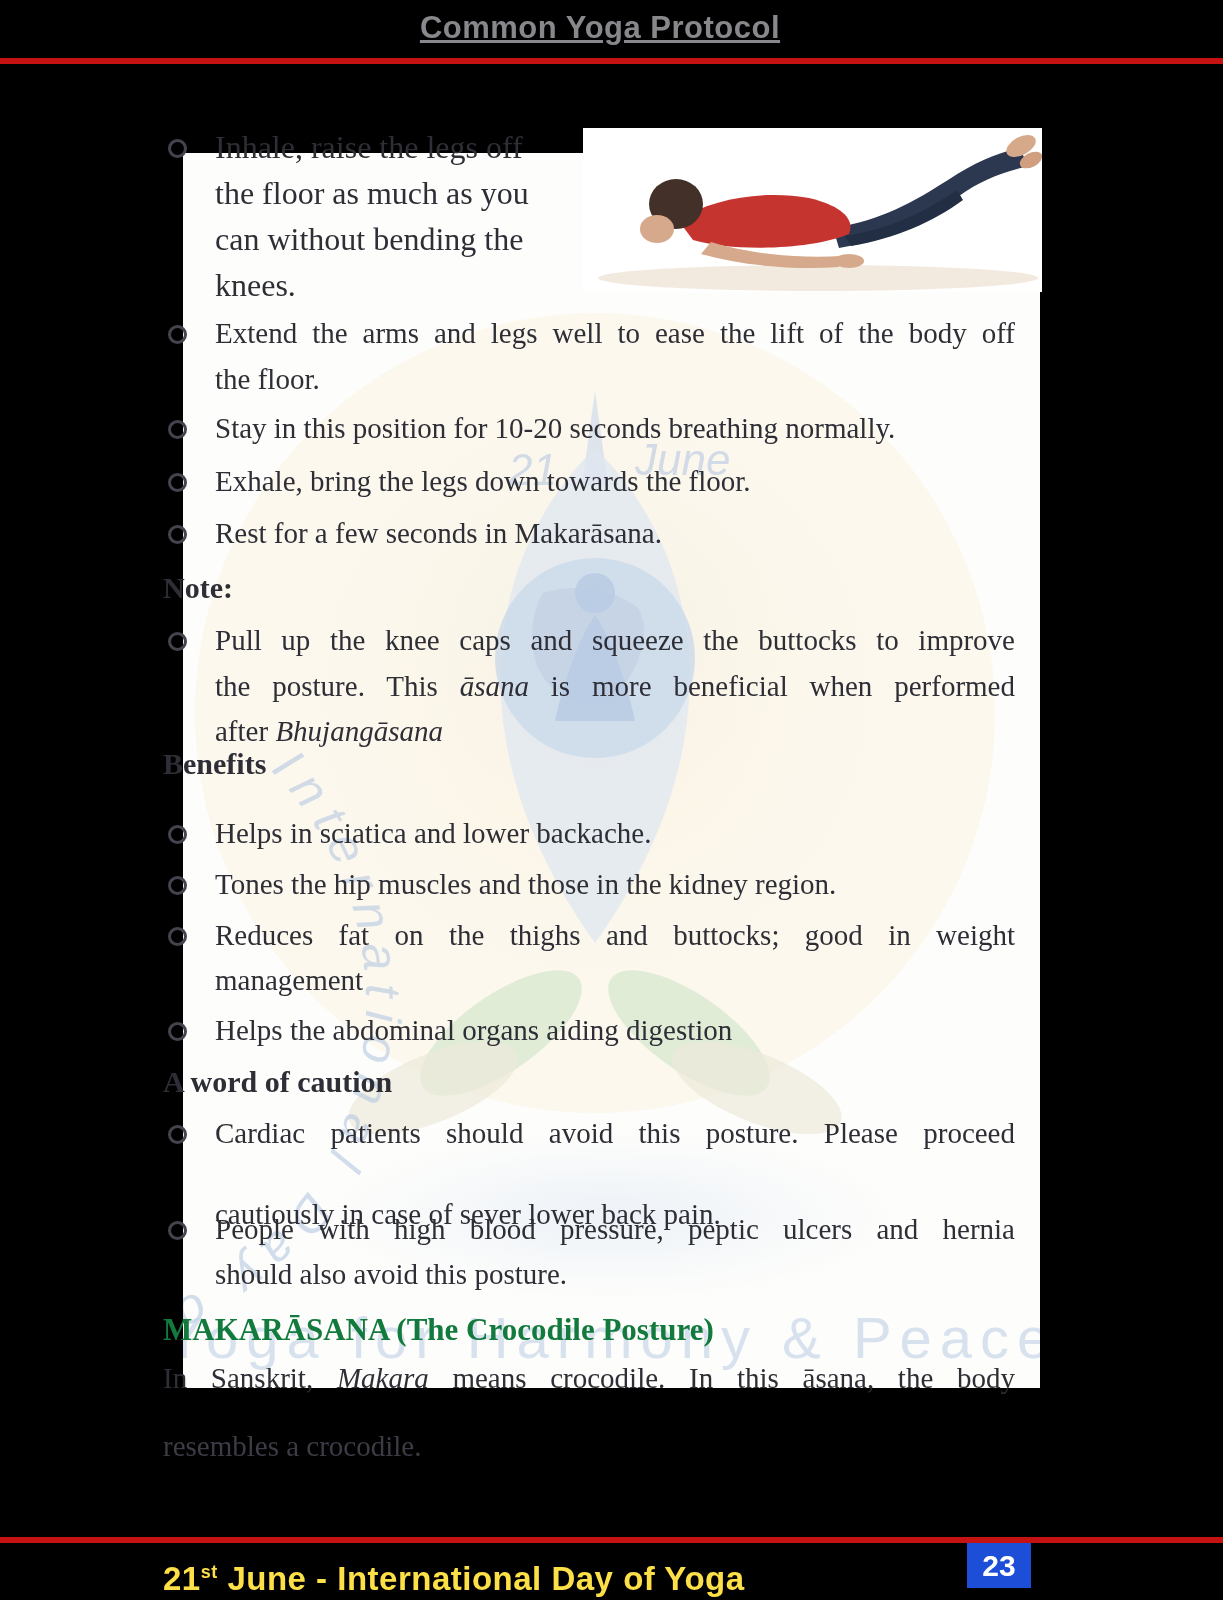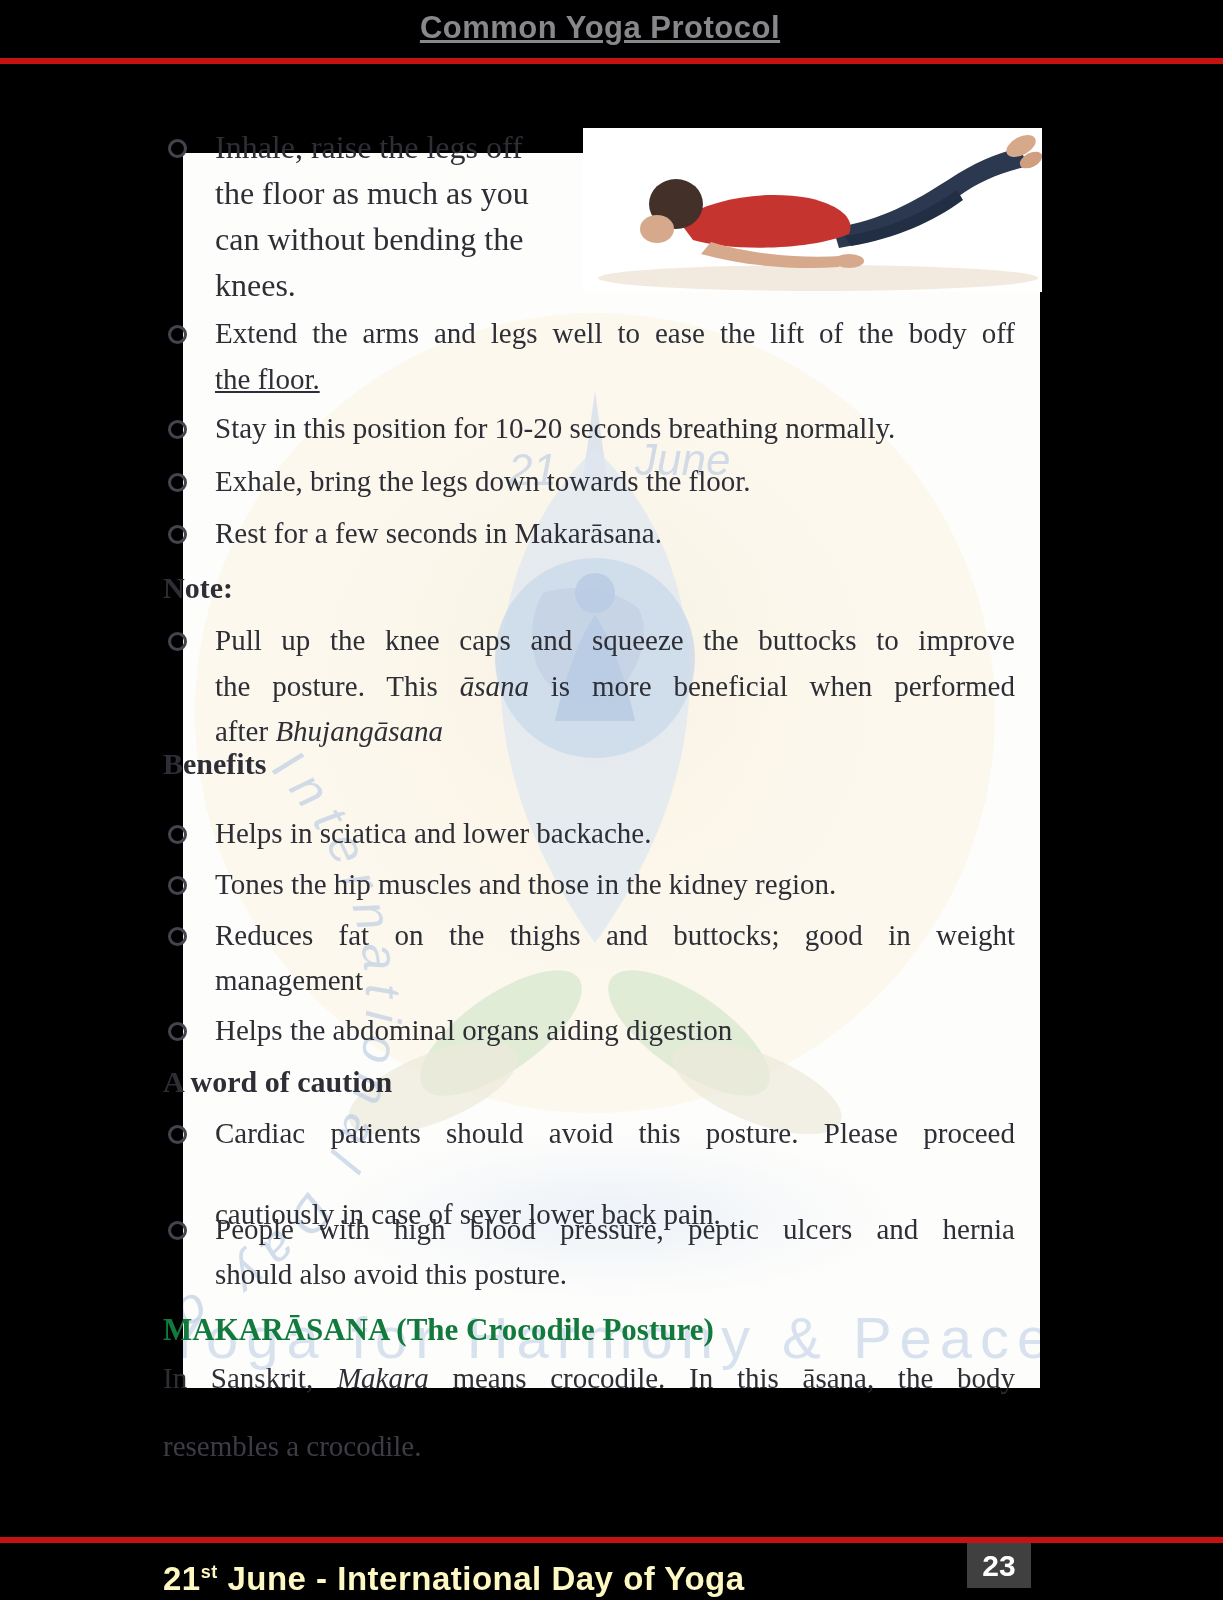--- a/index.html
+++ b/index.html
@@ -5,23 +5,23 @@
   html,body{margin:0;padding:0;background:#000;}
   .page{position:relative;width:1223px;height:1600px;background:#000;overflow:hidden;
         font-family:"Liberation Serif","DejaVu Serif",serif;}
   
   .header-title{position:absolute;top:10px;left:0;width:1200px;text-align:center;
     font:bold 31px "Liberation Sans","DejaVu Sans",sans-serif;color:#87878c;letter-spacing:.5px;text-decoration:underline;}
   .rule{position:absolute;left:0;width:1223px;height:6px;background:#c51212;}
   .rule.top{top:58px;}
   .rule.bottom{top:1537px;}
   .footer-line{position:absolute;left:163px;top:1560px;
-    font:bold 33px "Liberation Sans","DejaVu Sans",sans-serif;color:#fef9c3;letter-spacing:.5px;}
+    font:bold 33px "Liberation Sans","DejaVu Sans",sans-serif;color:#fde047;letter-spacing:.5px;}
   .footer-line sup{font-size:18px;}
-  .page-number{position:absolute;left:967px;top:1543px;width:64px;height:45px;background:#404040;
+  .page-number{position:absolute;left:967px;top:1543px;width:64px;height:45px;background:#1d4ed8;
     font:bold 30px "Liberation Sans","DejaVu Sans",sans-serif;color:#fff;text-align:center;line-height:45px;}
   
   .whitebox{position:absolute;left:183px;top:153px;width:857px;height:1235px;
     background:
       radial-gradient(ellipse 400px 120px at 50% 86%, rgba(224,233,245,.55), rgba(224,233,245,0) 70%),
       radial-gradient(circle 420px at 48% 44%, rgba(252,243,223,.55), rgba(252,243,223,0) 72%),
       radial-gradient(circle 250px at 48% 40%, rgba(221,231,244,.45), rgba(221,231,244,0) 75%),
       #fdfdfb;
     z-index:1;}
   .watermark{position:absolute;left:183px;top:153px;width:857px;height:1235px;z-index:2;overflow:hidden;}
@@ -85,21 +85,21 @@
   </svg>
 
   <div class="textlayer" id="content-lines">
       <span class="ring" style="left: 168px; top: 139px;"></span>
       <div class="line narrow " style="top: 170px; left: 215px;"><span class="">the floor as much as you</span></div>
       <div class="line narrow " style="top: 124px; left: 215px;"><span class="">Inhale, raise the legs off</span></div>
       <div class="line narrow " style="top: 216px; left: 215px;"><span class="">can without bending the</span></div>
       <div class="line narrow " style="top: 262px; left: 215px;"><span class="">knees.</span></div>
       <span class="ring" style="left: 168px; top: 325px;"></span>
       <div class="line just " style="top: 310px; left: 215px; width: 800px;"><span class="">Extend the arms and legs well to ease the lift of the body off</span></div>
-      <div class="line " style="top: 356px; left: 215px; text-decoration: underline;"><span class="">the floor.</span></div>
+      <div class="line " style="top: 356px; left: 215px;"><span class="">the floor.</span></div>
       <span class="ring" style="left: 168px; top: 420px;"></span>
       <div class="line " style="top: 405px; left: 215px;"><span class="">Stay in this position for 10-20 seconds breathing normally.</span></div>
       <span class="ring" style="left: 168px; top: 473px;"></span>
       <div class="line " style="top: 458px; left: 215px;"><span class="">Exhale, bring the legs down towards the floor.</span></div>
       <span class="ring" style="left: 168px; top: 525px;"></span>
       <div class="line " style="top: 510px; left: 215px;"><span class="">Rest for a few seconds in Makarāsana.</span></div>
       <div class="line heading " style="top: 565px; left: 163px;"><span class="">Note:</span></div>
       <span class="ring" style="left: 168px; top: 632px;"></span>
       <div class="line just " style="top: 617px; left: 215px; width: 800px;"><span class="">Pull up the knee caps and squeeze the buttocks to improve</span></div>
       <div class="line just " style="top: 663px; left: 215px; width: 800px;"><span class="">the posture. This </span><span class="it ">āsana</span><span class=""> is more beneficial when performed</span></div>

